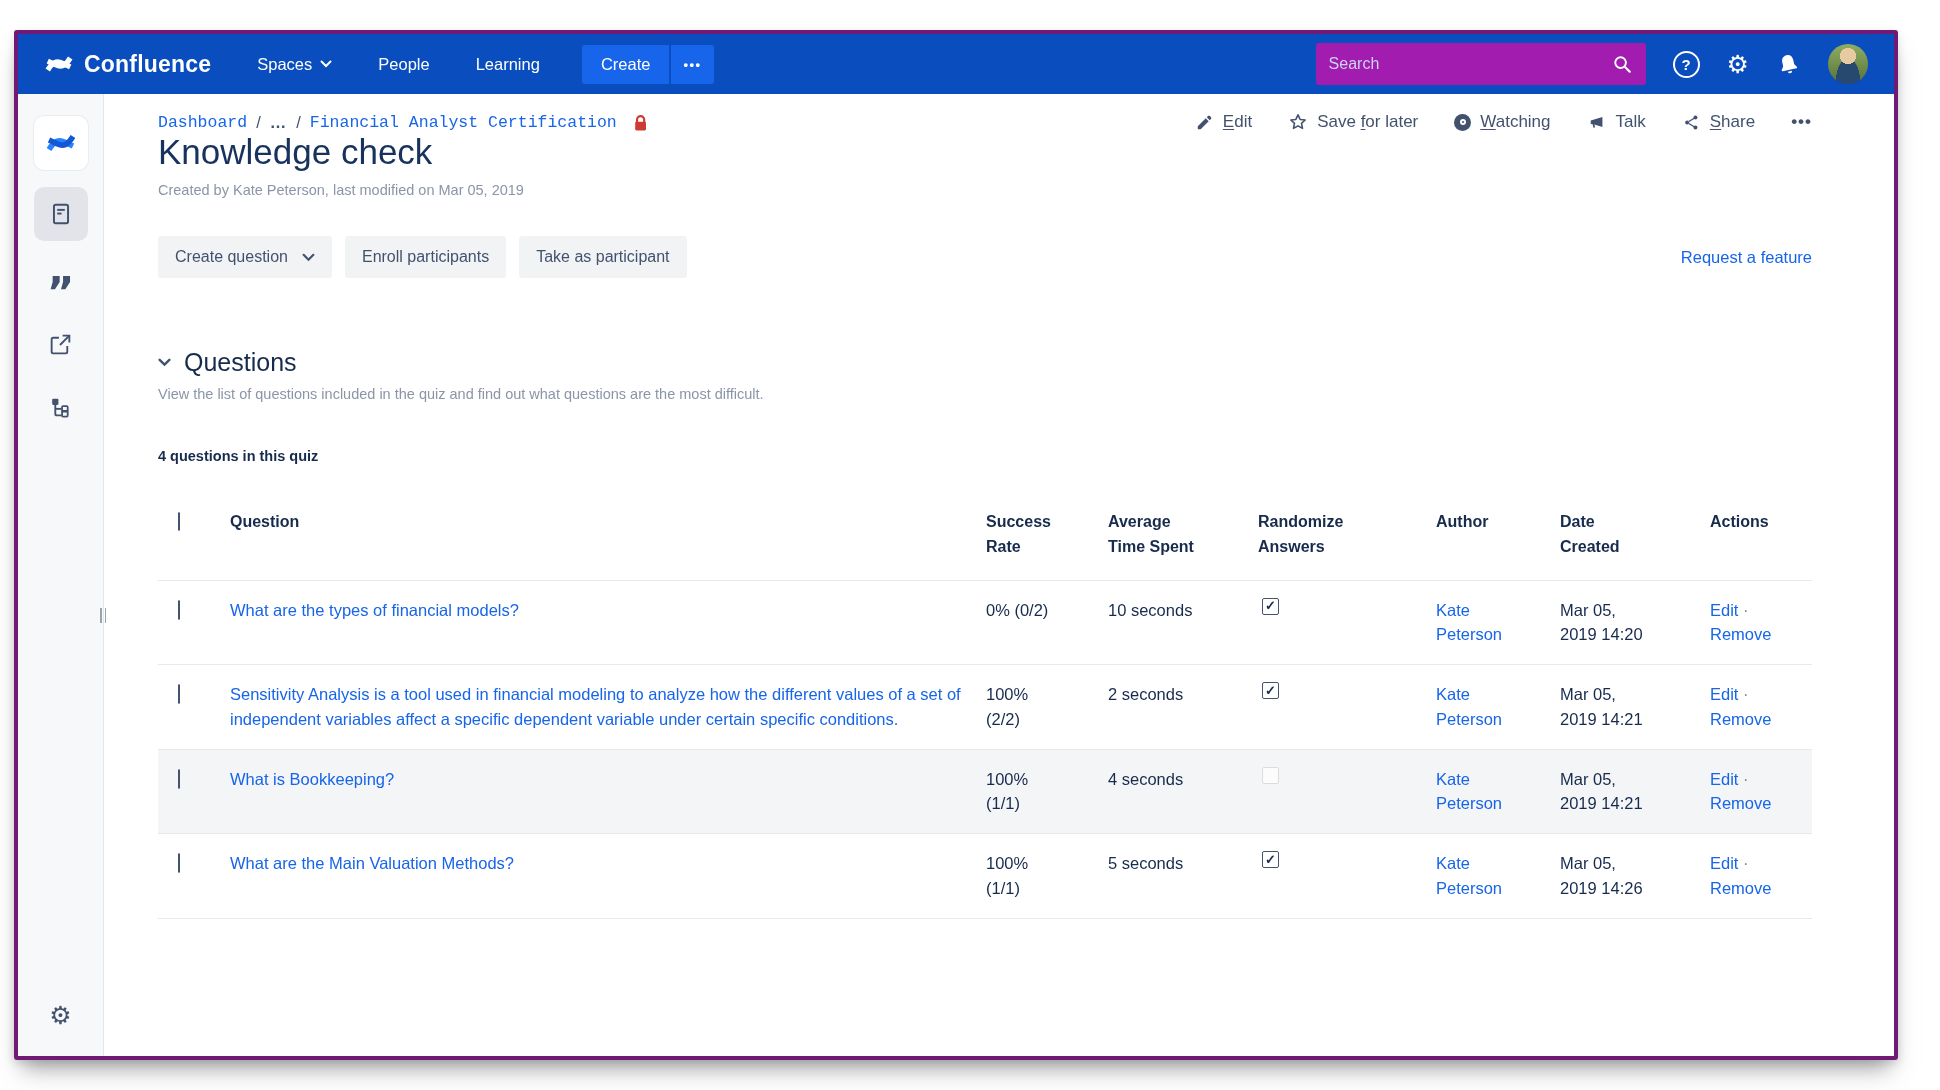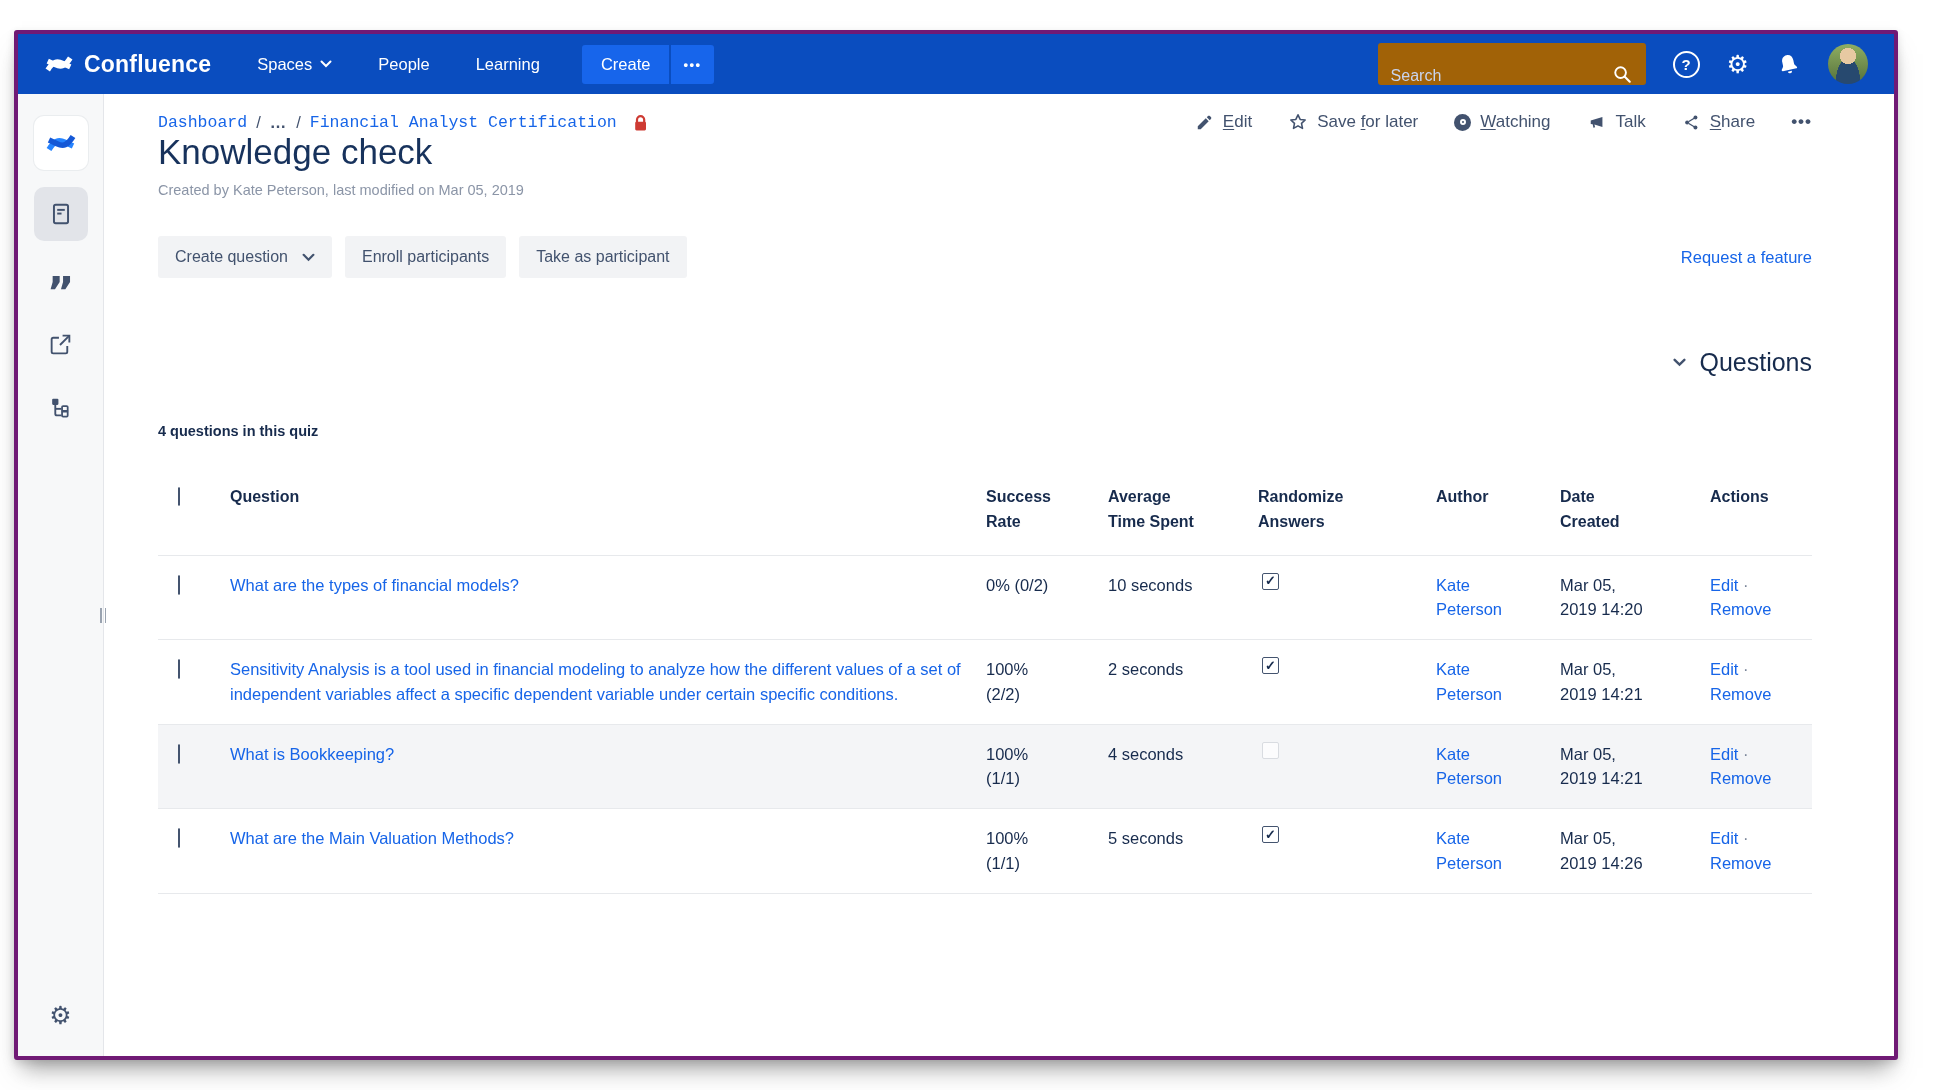--- a/index.html
+++ b/index.html
@@ -16,21 +16,21 @@
   
   .topnav { flex:0 0 60px; background:#0a4dbf; display:flex; align-items:center; padding:0 26px; color:#fff; }
   .brand { display:flex; align-items:center; gap:10px; }
   .brand-name { font-size:23px; font-weight:700; letter-spacing:.2px; }
   .nav-menu { display:flex; align-items:center; margin-left:46px; gap:46px; font-size:16.5px; }
   .nav-item { display:flex; align-items:center; gap:8px; cursor:pointer; }
   .create-group { display:flex; margin-left:42px; }
   .btn-create { background:#1765eb; border:none; color:#fff; font-size:16.5px; padding:10px 19px; border-radius:3px 0 0 3px; font-family:inherit; cursor:pointer; }
   .btn-nav-more { background:#1765eb; border:none; color:#fff; font-size:13px; font-weight:700; letter-spacing:1.5px; padding:10px 12px; border-radius:0 3px 3px 0; margin-left:2px; cursor:pointer; }
   .nav-right { margin-left:auto; display:flex; align-items:center; gap:27px; }
-  .searchbox { width:268px; height:42px; background:#a16207; border-radius:3px; display:flex; align-items:flex-end; padding:0 13px; }
+  .searchbox { width:330px; height:42px; background:#a21caf; border-radius:3px; display:flex; align-items:center; padding:0 13px; }
   .searchbox input { flex:1; background:transparent; border:none; outline:none; color:#fff; font-size:16px; font-family:inherit; }
   .searchbox input::placeholder { color:#c9d4ef; opacity:1; }
   .help-circle { width:27px; height:27px; border:2px solid #fff; border-radius:50%; display:flex; align-items:center; justify-content:center; font-size:15px; font-weight:700; color:#fff; cursor:pointer; }
   .nav-gear { font-size:25px; color:#fff; font-family:"DejaVu Sans",sans-serif; cursor:pointer; line-height:1; }
   .bell { transform:rotate(-12deg); cursor:pointer; }
   .avatar { width:40px; height:40px; border-radius:50%; cursor:pointer;
     background:
       radial-gradient(circle at 50% 30%, #e7c9a2 0 23%, rgba(0,0,0,0) 24%),
       radial-gradient(ellipse at 50% 92%, #27496f 0 42%, rgba(0,0,0,0) 43%),
       linear-gradient(#8fae62, #55713a);
@@ -67,21 +67,21 @@
   .page-title { font-size:35px; font-weight:400; color:#17325c; }
   .byline { margin-top:10px; color:#8b95a7; font-size:14.5px; }
 
   
   .toolbar { margin-top:38px; display:flex; align-items:center; gap:13px; }
   .btn { background:#f2f3f5; border:none; border-radius:3px; color:#42526e; font-size:16px; font-family:inherit; padding:12px 17px; display:flex; align-items:center; gap:14px; cursor:pointer; }
   .request-link { margin-left:auto; color:#1765e8; font-size:16.5px; text-decoration:none; cursor:pointer; }
 
   
   .section { margin-top:70px; }
-  .sec-head { display:flex; align-items:center; gap:13px;justify-content:flex-end; }
+  .sec-head { display:flex; align-items:center; gap:13px; }
   .sec-title { font-size:25px; font-weight:400; color:#172b4d; }
   .sec-desc { margin-top:9px; color:#8b95a7; font-size:14.5px; }
   .count { margin-top:46px; font-size:14.5px; font-weight:700; color:#172b4d; }
 
   
   table { width:100%; border-collapse:collapse; table-layout:fixed; margin-top:40px; }
   th { text-align:left; vertical-align:top; color:#172b4d; font-size:16px; font-weight:700; padding:6px 10px 20px 10px; white-space:pre-line; line-height:1.55; }
   td { vertical-align:top; font-size:16.5px; color:#172b4d; padding:17px 10px; border-top:1px solid #e7e9ec; line-height:1.5; }
   tbody tr:last-child td { border-bottom:1px solid #e7e9ec; }
   .col-sel { width:62px; } .col-succ { width:122px; } .col-time { width:150px; }
@@ -285,20 +285,21 @@
 
       <div class="section">
         <div class="sec-head">
           <span>
             <svg width="13" height="9" viewBox="0 0 12 8">
                 <path d="M1.5 1.5L6 6l4.5-4.5" fill="none" stroke="#42526e" stroke-width="2.2" stroke-linecap="round"></path>
               </svg>
           </span>
           <span class="sec-title">Questions</span>
         </div>
+        <div class="sec-desc">View the list of questions included in the quiz and find out what questions are the most difficult.</div>
         <div class="count">4 questions in this quiz</div>
 
         <table>
           <colgroup>
             <col class="col-sel">
               <col>
               <col class="col-succ">
               <col class="col-time">
             <col class="col-rand">
               <col class="col-auth">

